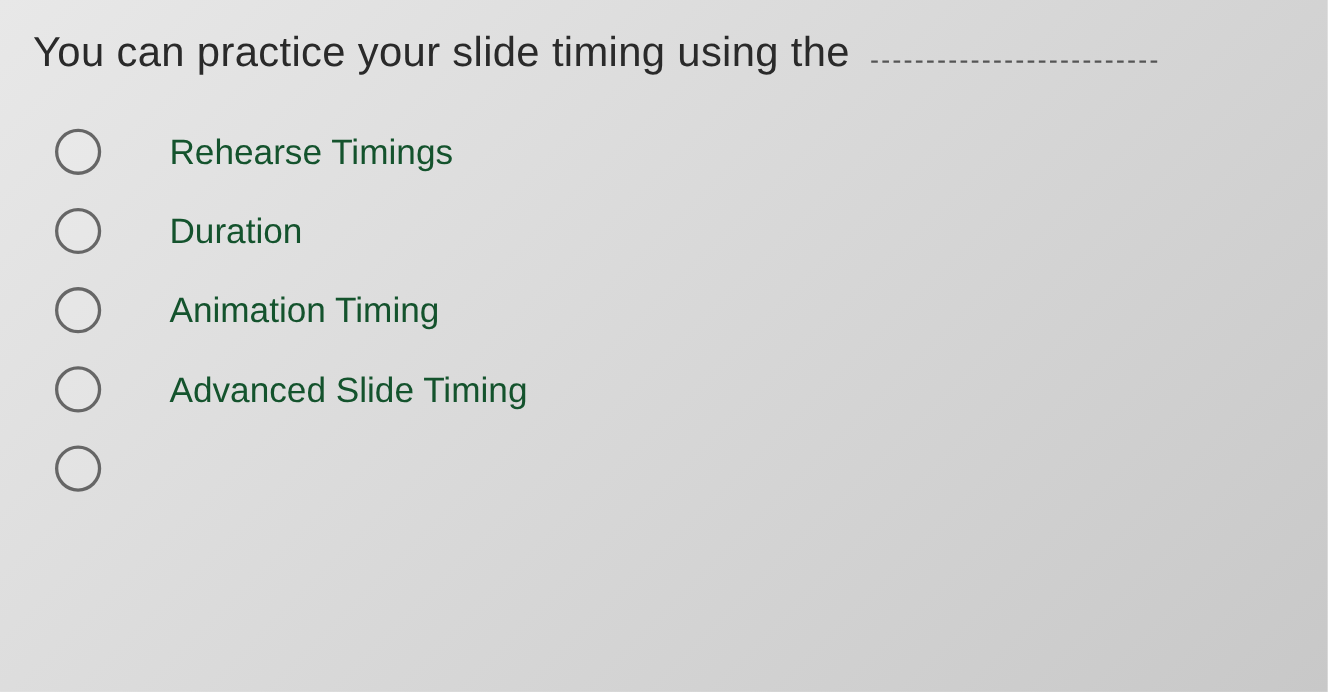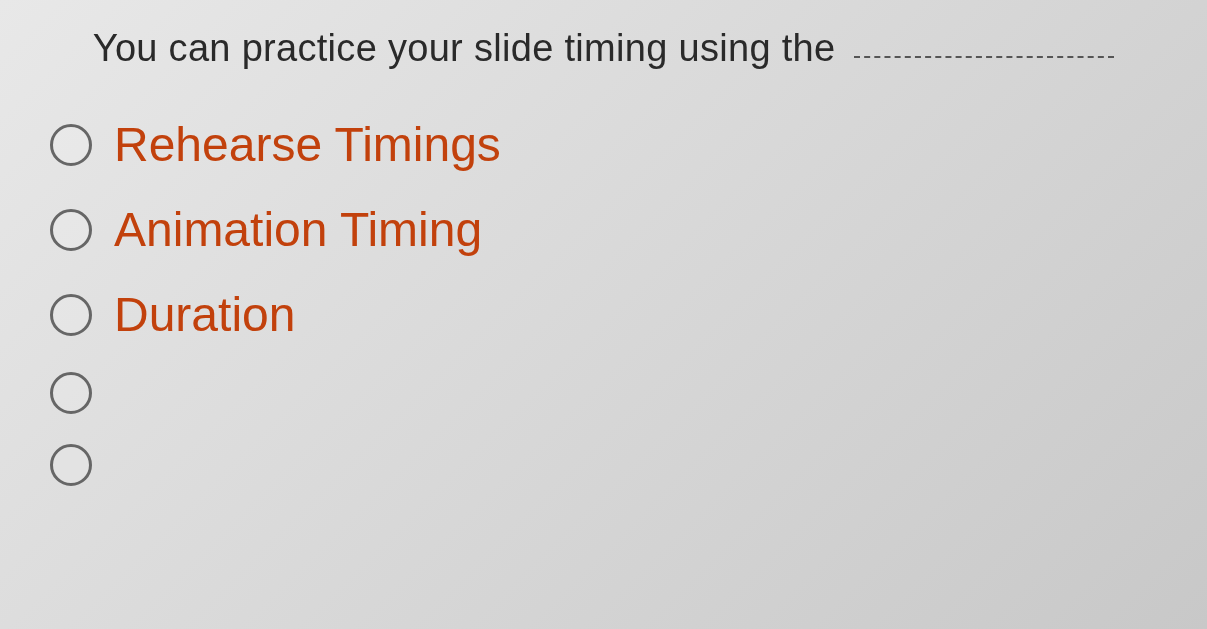--- a/index.html
+++ b/index.html
@@ -1,19 +1,18 @@
 <!DOCTYPE html>
 <html><head>
   <meta charset="utf-8">
   <style>
     * {
       margin: 0;
       padding: 0;
       box-sizing: border-box;
-      text-align: center;
     }
     body {
       width: 1207px;
       height: 629px;
       background: linear-gradient(135deg, #e8e8e8 0%, #d8d8d8 50%, #c8c8c8 100%);
       font-family: 'Segoe UI', Arial, sans-serif;
       color: #2a2a2a;
       padding: 20px 30px;
       overflow: hidden;
     }
@@ -46,44 +45,46 @@
     }
     .radio-circle {
       width: 42px;
       height: 42px;
       border: 3px solid #666;
       border-radius: 50%;
       background: rgba(255,255,255,0.15);
       flex-shrink: 0;
     }
     .option-label {
-      font-size: 48px;
-      color: #c2410c;
+      font-size: 32px;
+      color: #14532d;
+      margin-left: 40px;
     }
   </style>
 </head>
 <body>
 
 <div class="question-text">
   <span>You can practice your slide timing using the</span>
   <span class="blank"></span><br>
 </div>
 
 <div class="options">
   <div class="option">
     <div class="radio-circle"></div>
     <span class="option-label">Rehearse Timings</span>
   </div>
   <div class="option">
     <div class="radio-circle"></div>
+    <span class="option-label">Duration</span>
+  </div>
+  <div class="option">
+    <div class="radio-circle"></div>
     <span class="option-label">Animation Timing</span>
   </div>
   <div class="option">
     <div class="radio-circle"></div>
-    <span class="option-label">Duration</span>
-  </div>
-  <div class="option">
-    <div class="radio-circle"></div>
+    <span class="option-label">Advanced Slide Timing</span>
   </div>
   <div class="option">
     <div class="radio-circle"></div>
   </div>
 </div>
 
 </body></html>

